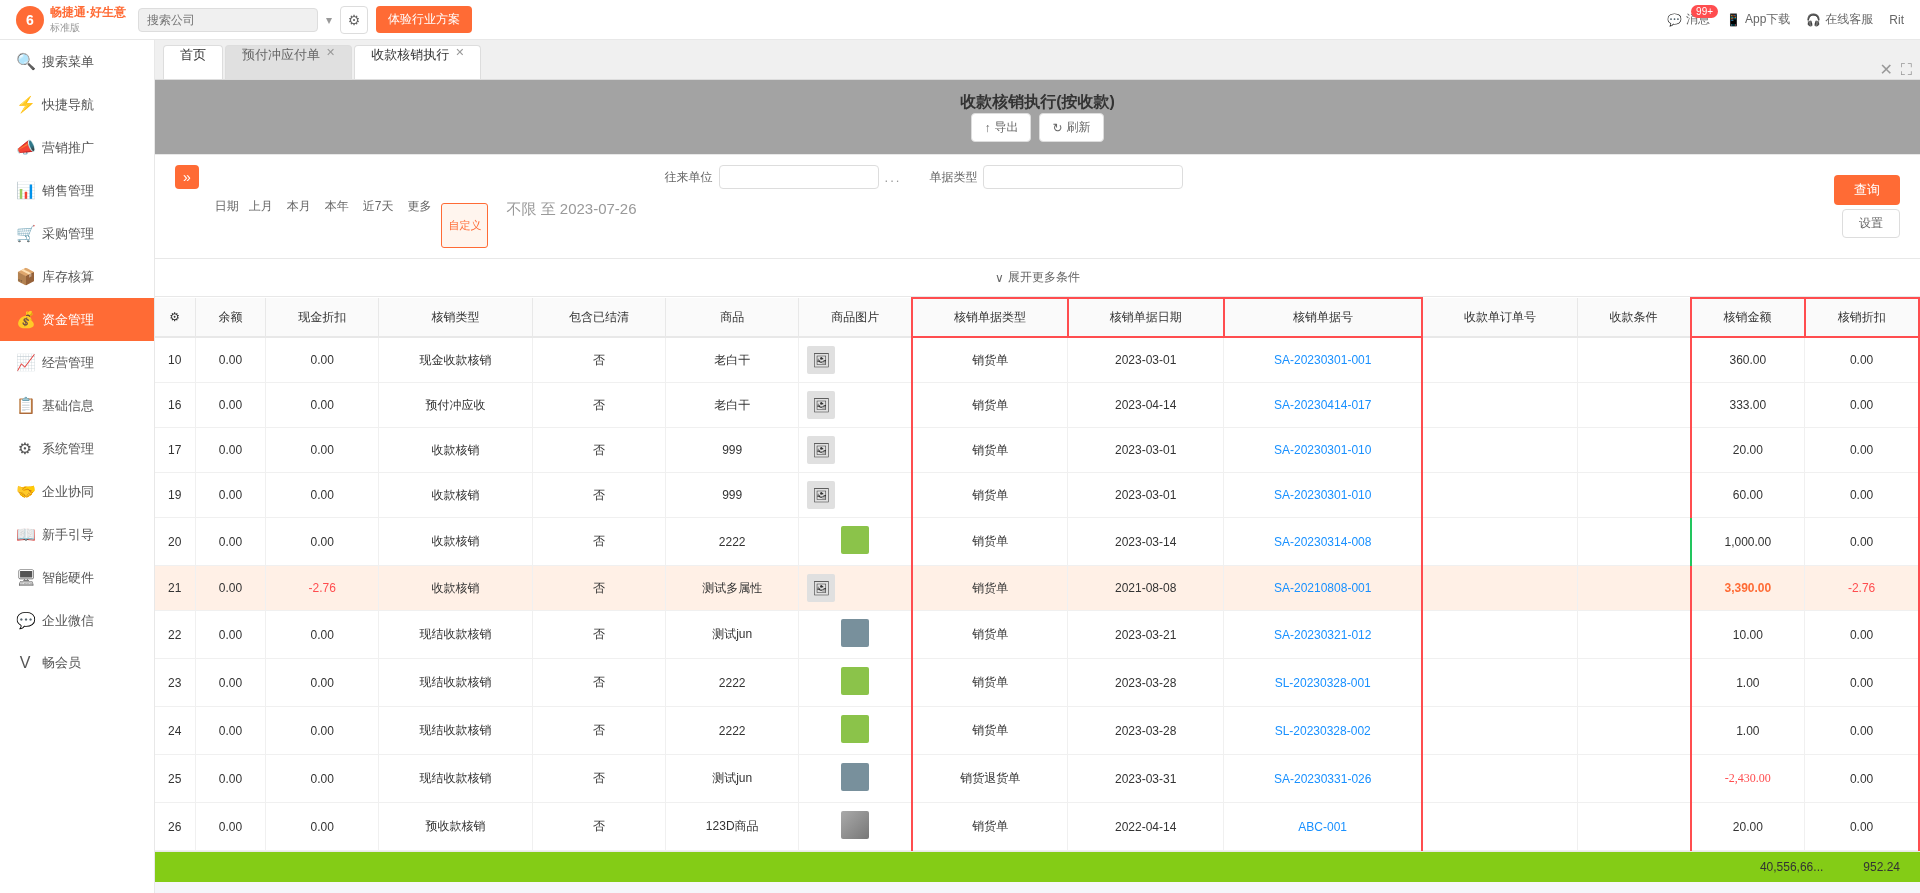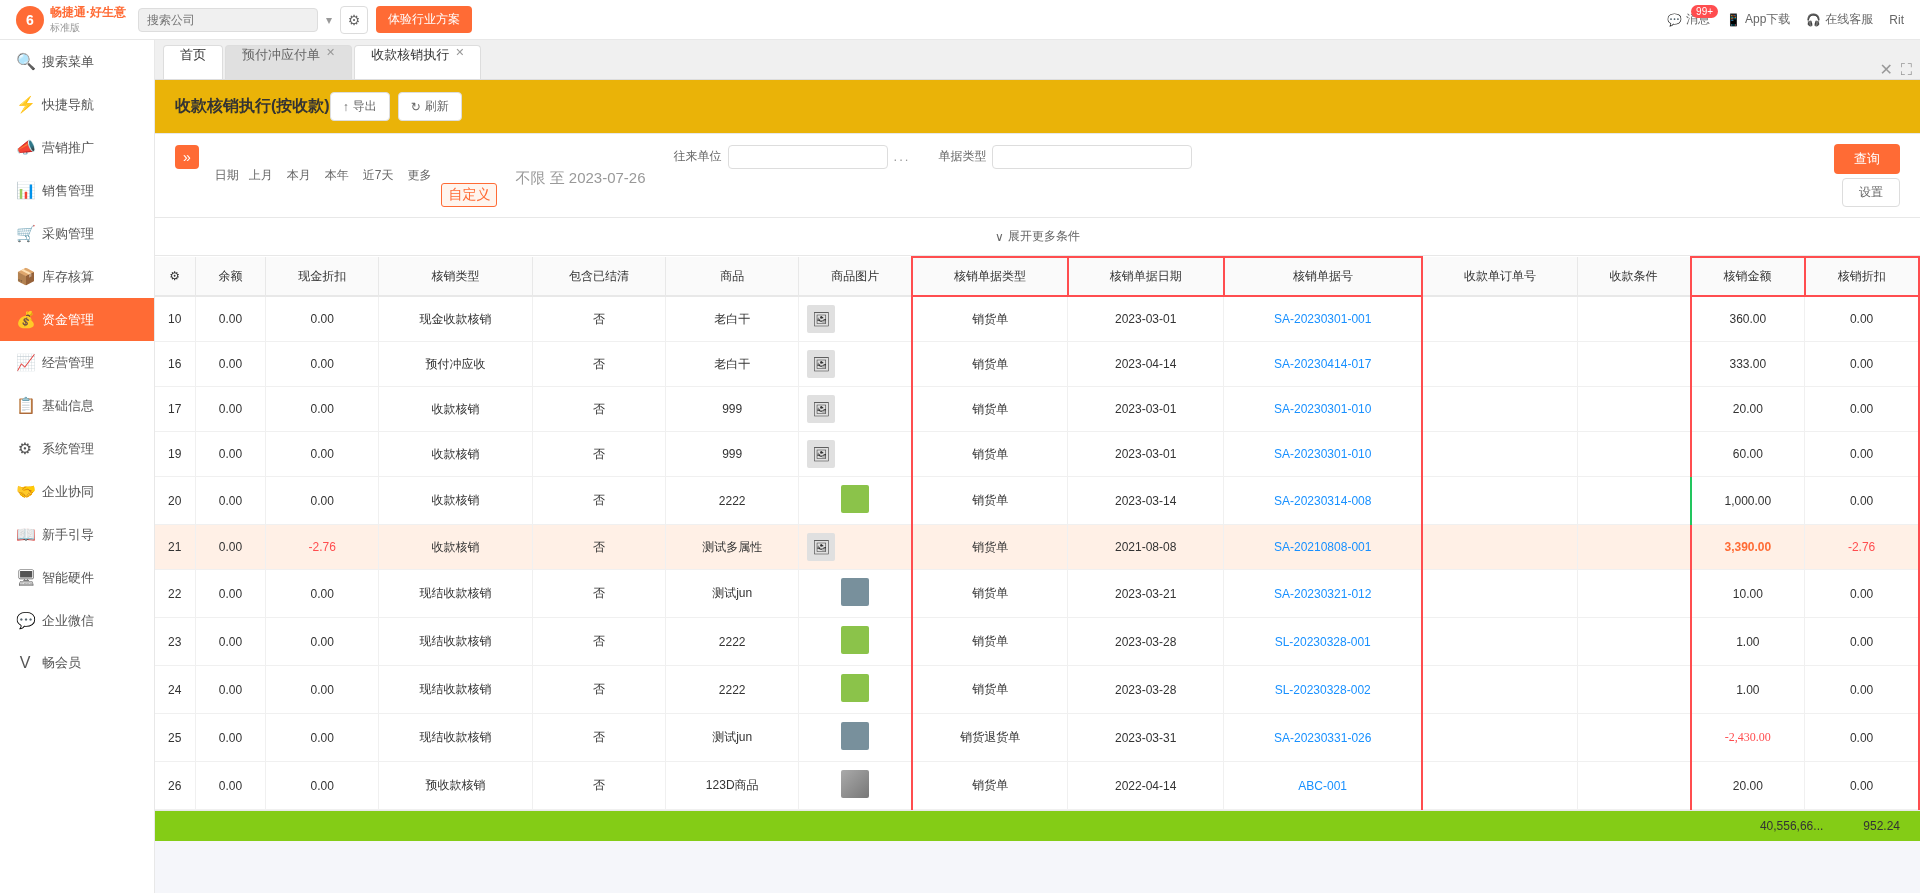--- a/index.html
+++ b/index.html
@@ -39,31 +39,31 @@
     .tab-close { font-size: 11px; color: #999; cursor: pointer; }
     .tab-item.home { background: #fff; color: #333; }
     .tab-bar-right { margin-left: auto; display: flex; align-items: center; gap: 8px; padding: 0 8px; }
     .tab-bar-close { font-size: 16px; color: #999; cursor: pointer; }
     .tab-bar-expand { font-size: 16px; color: #999; cursor: pointer; }
 
     
     .page-content { flex: 1; background: #f5f6fa; overflow: auto; padding: 0; }
 
     
-    .page-header { background: #eab308; padding: 12px 20px; display: flex; align-items: center; justify-content: flex-start; border-bottom: 1px solid #e8e8e8; }
+    .page-header { background: #a3a3a3; padding: 12px 20px; display: flex; align-items: center; justify-content: flex-end; border-bottom: 1px solid #e8e8e8; flex-direction: column; }
     .page-title { font-size: 16px; font-weight: bold; color: #333; }
     .page-actions { display: flex; gap: 8px; }
     .action-btn { display: flex; align-items: center; gap: 4px; padding: 5px 12px; border: 1px solid #ddd; border-radius: 4px; background: #fff; color: #666; font-size: 12px; cursor: pointer; }
 
     
     .filter-area { background: #fff; padding: 10px 20px; border-bottom: 1px solid #e8e8e8; }
     .filter-group { display: flex; align-items: center; gap: 6px; }
     .filter-label { font-size: 12px; color: #666; white-space: nowrap; }
     .date-opt { font-size: 12px; color: #666; cursor: pointer; padding: 2px 4px; }
-    .date-custom { background: #fff5ee; border: 1px solid #ff6b35; color: #ff6b35; font-size: 14px; padding: 2px 6px; border-radius: 3px; cursor: pointer; margin-top: 38px; }
+    .date-custom { background: #fff5ee; border: 1px solid #ff6b35; color: #ff6b35; font-size: 11px; padding: 14px 6px; border-radius: 3px; cursor: pointer; margin-top: 38px; }
     .date-range { font-size: 12px; color: #999; }
     .filter-input { border: 1px solid #ddd; border-radius: 4px; padding: 4px 8px; font-size: 12px; width: 180px; color: #999; }
     .filter-dots { color: #999; letter-spacing: 2px; }
     .filter-select { border: 1px solid #ddd; border-radius: 4px; padding: 4px 28px 4px 8px; font-size: 12px; width: 200px; color: #999; appearance: none; background: #fff; }
     .query-btn { background: #ff6b35; color: #fff; border: none; border-radius: 4px; padding: 6px 20px; font-size: 13px; cursor: pointer; }
     .setting-btn { background: #fff; color: #666; border: 1px solid #ddd; border-radius: 4px; padding: 5px 16px; font-size: 12px; cursor: pointer; }
     .expand-more { display: flex; align-items: center; gap: 4px; color: #666; font-size: 12px; cursor: pointer; padding: 6px 0; }
     .expand-more-bar { background: #fff; border-bottom: 1px solid #e8e8e8; padding: 4px 20px; display: flex; justify-content: center; }
 
     

